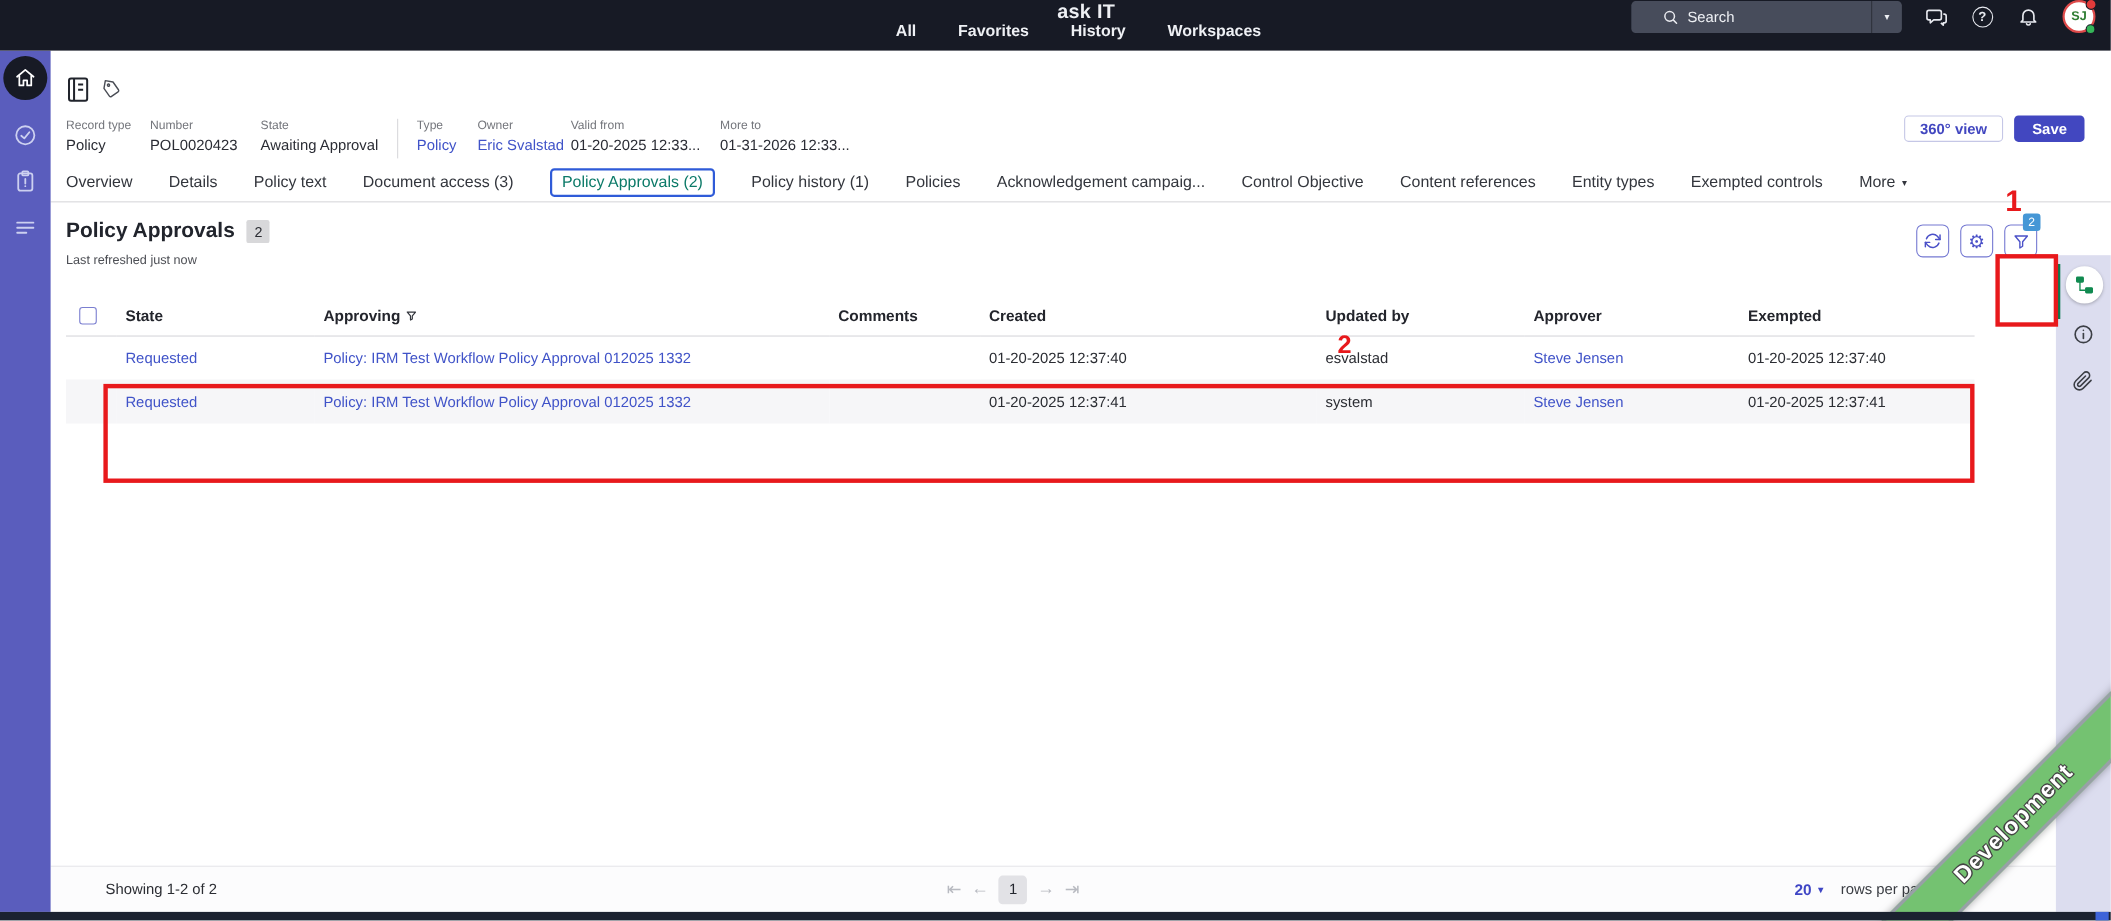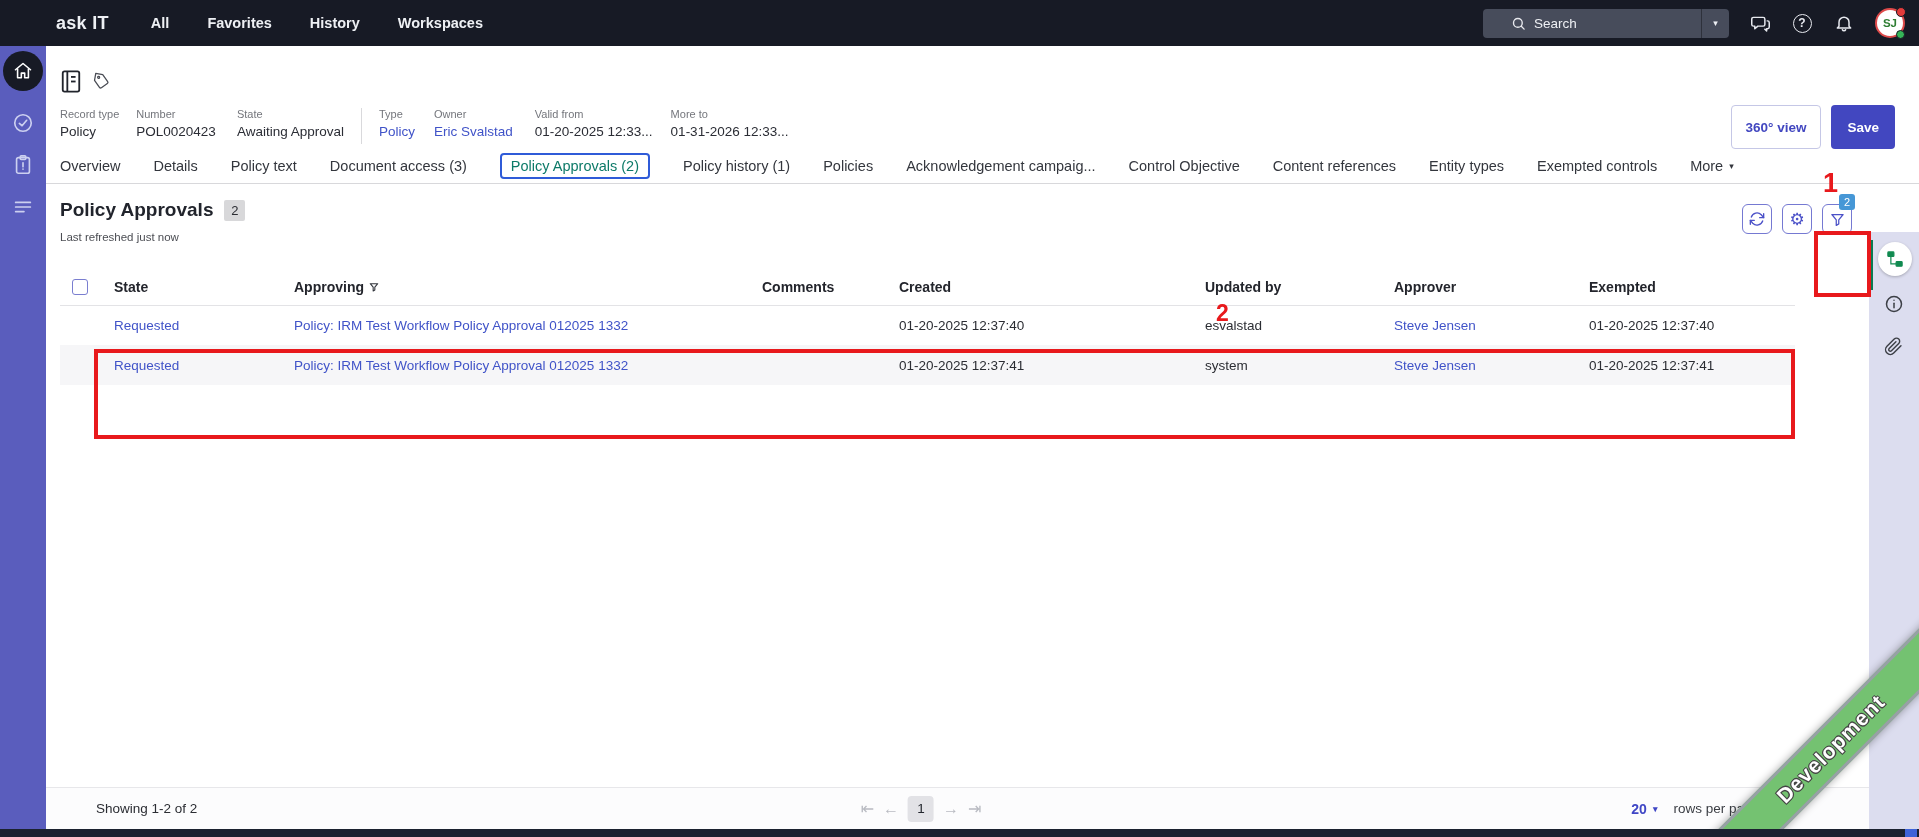--- a/index.html
+++ b/index.html
@@ -1,20 +1,20 @@
 <!DOCTYPE html>
 <html><head>
 <meta charset="utf-8">
 <style>
   * { margin:0; padding:0; box-sizing:border-box; }
   body { font-family:"Liberation Sans", sans-serif; background:#e9e9ec; }
   .app { position:relative; width:1919px; height:837px; background:#fff; overflow:hidden; }
 
   
-  .topbar { position:absolute; top:0; left:0; right:0; height:46px; background:#171a25; display:flex; align-items:center; color:#eef0f4; z-index:10; }
+  .topbar { position:absolute; top:0; left:0; right:0; height:46px; background:#171a25; display:flex; align-items:center; color:#eef0f4; z-index:10;flex-direction:column; }
   .logo { margin-left:56px; font-size:18px; font-weight:700; letter-spacing:.3px; cursor:pointer; }
   .topnav { display:flex; gap:38px; margin-left:42px; font-size:14.5px; font-weight:600; }
   .topnav span { cursor:pointer; }
   .pill { position:absolute; left:50%; transform:translateX(-50%); height:30px; border:1px solid #6b7080; border-radius:15px; display:flex; align-items:center; gap:9px; padding:0 18px; font-weight:700; font-size:14.5px; cursor:pointer; background:rgba(255,255,255,0.02); }
   .pill .star { color:#d9c57d; font-size:15px; }
   .tb-right { position:absolute; right:14px; display:flex; align-items:center; gap:20px; }
   .searchbox { display:flex; align-items:stretch; width:246px; height:29px; background:#474c5b; border-radius:4px; overflow:hidden; cursor:text; }
   .search-main { flex:1; display:flex; align-items:center; gap:8px; padding:0 28px; font-size:13.5px; color:#eef0f4; }
   .search-dd { width:28px; display:flex; align-items:center; justify-content:center; border-left:1px solid rgba(0,0,0,.35); font-size:9px; color:#eef0f4; cursor:pointer; }
   .tb-icon { width:22px; height:22px; display:flex; align-items:center; justify-content:center; color:#e7e9ef; cursor:pointer; background:none; border:none; }
@@ -32,21 +32,21 @@
   .main { position:absolute; left:46px; top:46px; right:0; bottom:8px; background:#fff; }
   .breadcrumb { height:40px; background:#f7f7f9; border-bottom:1px solid #e4e4e7; display:flex; align-items:center; padding-left:12px; gap:9px; font-size:13px; color:#23262e; }
   .crumb-home { display:flex; align-items:center; gap:6px; cursor:pointer; color:#23262e; }
   .crumb-sep { color:#595c63; font-size:15px; }
 
   .record-head { position:relative; padding:20px 0 0 14px; }
   .title-row { display:flex; align-items:center; gap:11px; height:30px; }
   .rec-title { font-size:20px; font-weight:700; color:#21242c; }
   .tag-icon { color:#4a4d55; cursor:pointer; }
   .actions { position:absolute; top:59px; right:24px; display:flex; gap:10px; }
-  .btn { height:44px; border-radius:4px; font-size:13.5px; font-weight:700; font-family:inherit; cursor:pointer; }
+  .btn { height:24px; border-radius:4px; font-size:13.5px; font-weight:700; font-family:inherit; cursor:pointer; }
   .btn-outline { padding:0 14px; border:1px solid #c5c7e6; background:#fff; color:#4247c0; }
   .btn-primary { padding:0 16px; border:none; background:#4247c0; color:#fff; }
 
   .meta-row { display:flex; align-items:flex-start; margin-top:12px; height:36px; }
   .field { display:flex; flex-direction:column; gap:4px; }
   .f-label { font-size:11px; color:#74767c; }
   .f-value { font-size:13.5px; color:#2b2d35; white-space:nowrap; }
   .f-value.link { color:#4053c8; cursor:pointer; }
   .meta-divider { width:1px; align-self:stretch; background:#d9d9dc; margin:0 17px; }
 
@@ -223,21 +223,21 @@
         </div>
         <div class="field">
           <span class="f-label">State</span>
           <span class="f-value">Awaiting Approval</span>
         </div>
         <div class="meta-divider"></div>
         <div class="field" style="margin-right:19px">
           <span class="f-label">Type</span>
           <span class="f-value link">Policy</span>
         </div>
-        <div class="field" style="margin-right:22px">
+        <div class="field" style="margin-right:6px">
           <span class="f-label">Owner</span>
           <span class="f-value link">Eric Svalstad</span>
         </div>
         <div class="field" style="margin-right:18px">
           <span class="f-label">Valid from</span>
           <span class="f-value">01-20-2025 12:33...</span>
         </div>
         <div class="field">
           <span class="f-label">More to</span>
           <span class="f-value">01-31-2026 12:33...</span>

